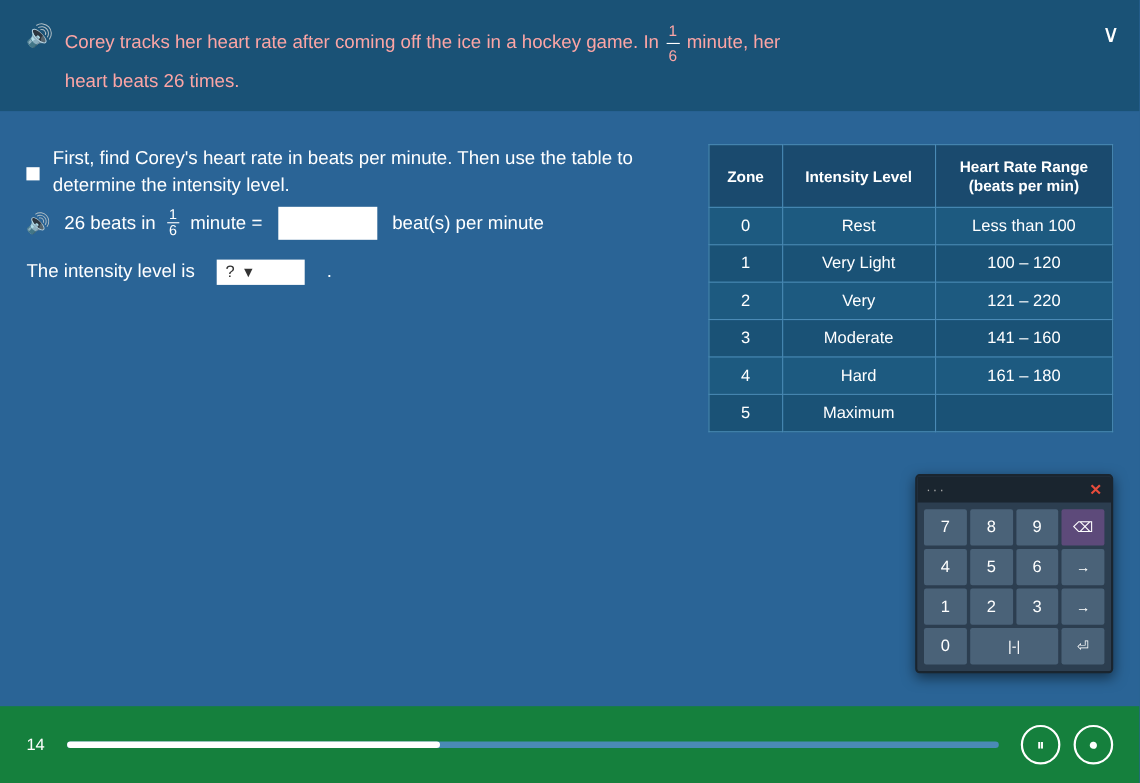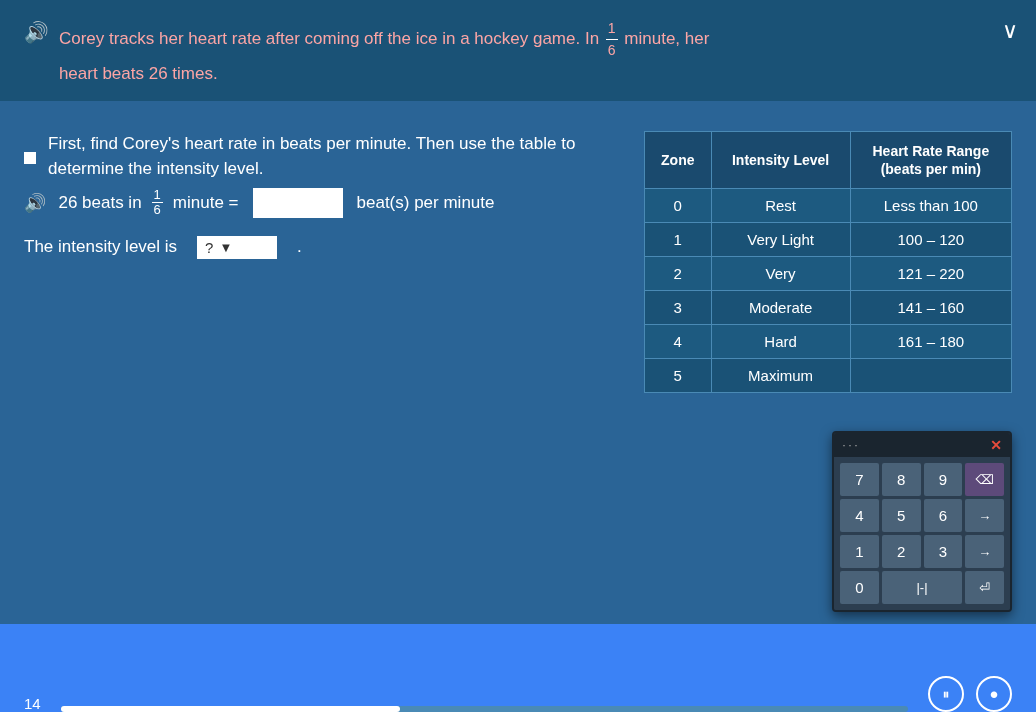--- a/index.html
+++ b/index.html
@@ -271,24 +271,24 @@
       background: #4a6278;
       font-size: 13px;
     }
 
     
     .bottom-bar {
       position: absolute;
       bottom: 0;
       left: 0;
       right: 0;
-      height: 88px;
-      background: #3b82f6;
-      display: flex;
-      align-items: flex-end;
+      height: 70px;
+      background: #15803d;
+      display: flex;
+      align-items: center;
       justify-content: space-between;
       padding: 0 24px;
     }
 
     .progress-bar-container {
       flex: 1;
       height: 6px;
       background: #4a8ab5;
       border-radius: 3px;
       margin: 0 20px;

